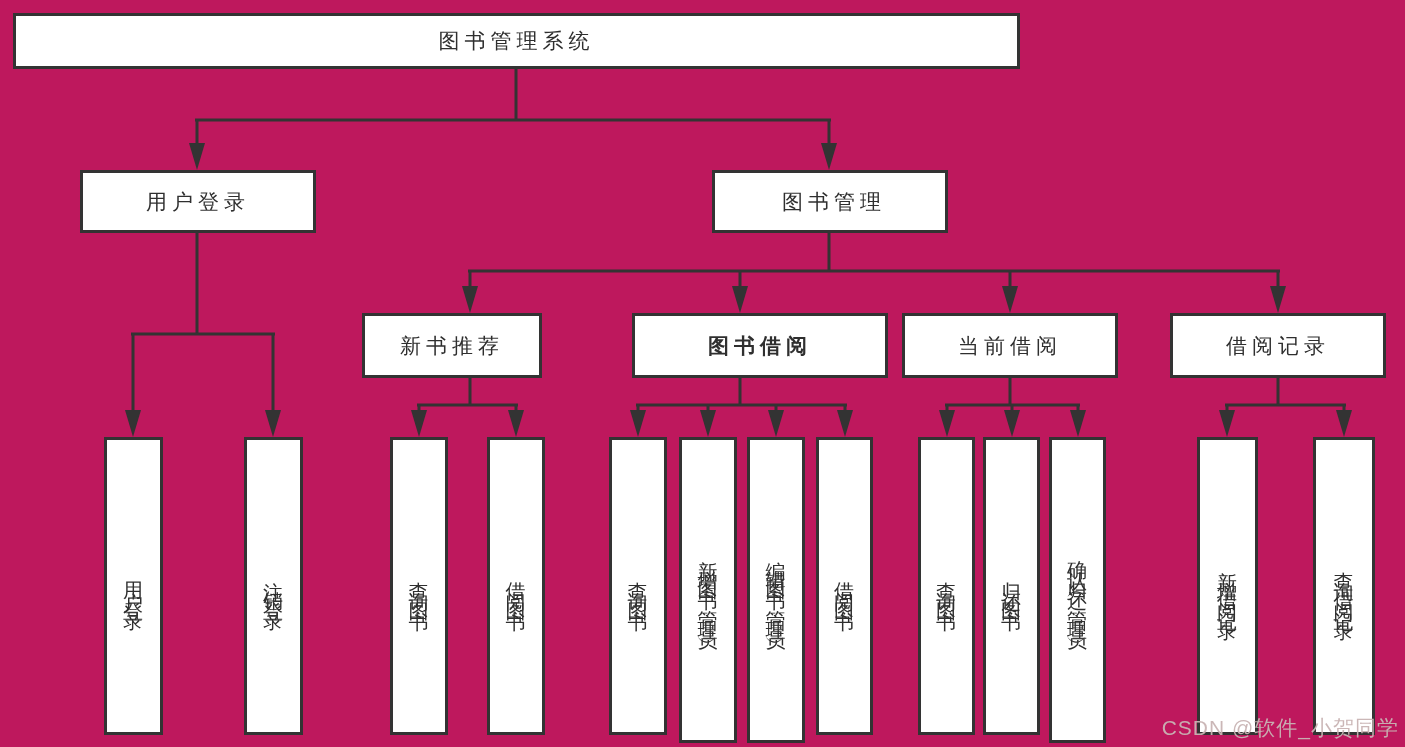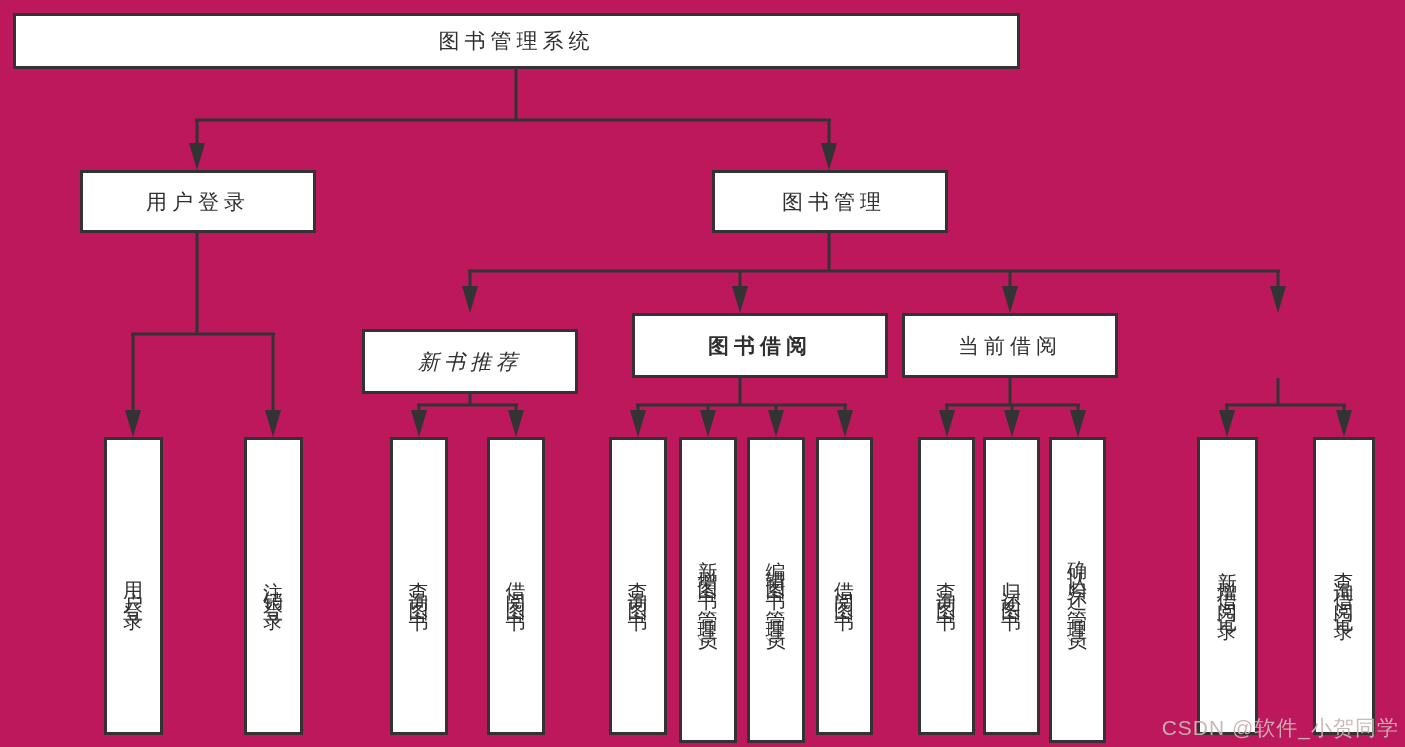--- a/index.html
+++ b/index.html
@@ -138,23 +138,24 @@
       <polygon points="1219,410 1235,410 1227,437"></polygon>
       <polygon points="1336,410 1352,410 1344,437"></polygon>
     </g>
   </svg>
 
   <div class="node hbox" style="left:13px; top:13px; width:1007px; height:56px;">图书管理系统</div>
 
   <div class="node hbox" style="left:80px; top:170px; width:236px; height:63px;">用户登录</div>
   <div class="node hbox" style="left:712px; top:170px; width:236px; height:63px;padding-left:8px;">图书管理</div>
 
-  <div class="node hbox" style="left:362px; top:329px; width:216px; height:65px;font-style:italic;">新书推荐</div>
+  <div class="node hbox" style="left:362px; top:313px; width:180px; height:65px;">新书推荐</div>
   <div class="node hbox" style="left:632px; top:313px; width:256px; height:65px;font-weight:bold;">图书借阅</div>
   <div class="node hbox" style="left:902px; top:313px; width:216px; height:65px;">当前借阅</div>
+  <div class="node hbox" style="left:1170px; top:313px; width:216px; height:65px;">借阅记录</div>
 
   <div class="node vbox" style="left:104px; top:437px; width:59px; height:298px;">用户登录</div>
   <div class="node vbox" style="left:244px; top:437px; width:59px; height:298px;">注销登录</div>
 
   <div class="node vbox" style="left:390px; top:437px; width:58px; height:298px;">查询图书</div>
   <div class="node vbox" style="left:487px; top:437px; width:58px; height:298px;">借阅图书</div>
 
   <div class="node vbox" style="left:609px; top:437px; width:58px; height:298px;">查询图书</div>
   <div class="node vbox" style="left:679px; top:437px; width:58px; height:306px;">新增图书（管理员）</div>
   <div class="node vbox" style="left:747px; top:437px; width:58px; height:306px;">编辑图书（管理员）</div>

